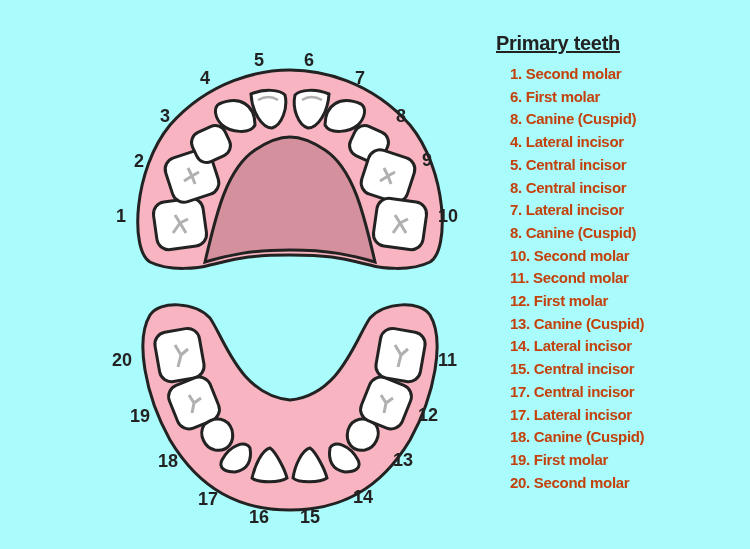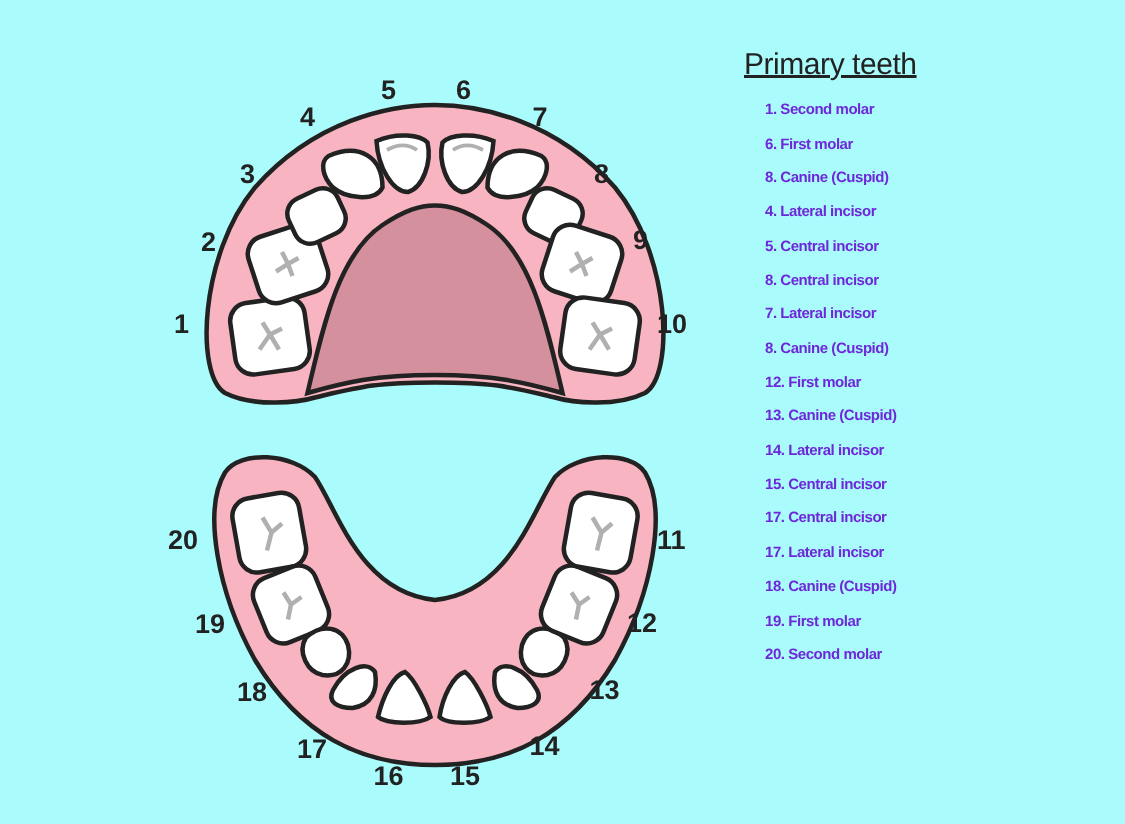--- a/index.html
+++ b/index.html
@@ -1,22 +1,22 @@
 <!DOCTYPE html>
 <html><head>
 <meta charset="utf-8">
 <style>
   html,body{margin:0;padding:0;}
   body{width:750px;height:549px;background:#aafcfc;position:relative;overflow:hidden;font-family:"Liberation Sans",sans-serif;}
   #diagram{position:absolute;left:0;top:0;}
   .num{font-family:"Liberation Sans",sans-serif;font-weight:bold;font-size:18px;fill:#222;}
   .legend{position:absolute;left:478px;top:32px;width:260px;}
-  .legend-title{font-weight:normal;font-size:20px;color:#222;text-decoration:underline;margin:0 0 8px 18px;letter-spacing:-0.3px;}
+  .legend-title{font-weight:bold;font-size:20px;color:#222;text-decoration:underline;margin:0 0 8px 18px;letter-spacing:-0.3px;}
   .legend ol{list-style:none;margin:0;padding:0 0 0 32px;}
-  .legend li{font-weight:bold;font-size:10px;color:#6d28d9;line-height:22.7px;letter-spacing:-0.3px;white-space:nowrap;}
+  .legend li{font-weight:bold;font-size:15px;color:#c2410c;line-height:22.7px;letter-spacing:-0.3px;white-space:nowrap;}
 </style>
 </head>
 <body>
 
 <svg id="diagram" width="750" height="549">
 
   <g>
     <path d="M150,262 C130,250 133,170 170,125 C210,80 260,70 290,70 C320,70 370,80 410,125 C447,170 450,250 430,262 C410,272 380,268 370,265 C340,258 330,255 290,255 C250,255 240,258 210,265 C200,268 170,272 150,262 Z" fill="#f8b4c0" stroke="#222" stroke-width="3"></path>
     <path d="M205,262 C215,220 225,170 255,150 C270,140 280,137 290,137 C300,137 310,140 325,150 C355,170 365,220 375,262 C350,255 330,250 290,250 C250,250 230,255 205,262 Z" fill="#d4909c" stroke="#222" stroke-width="3"></path>
 
@@ -83,20 +83,22 @@
   <div class="legend-title">Primary teeth</div>
   <ol>
     <li>1. Second molar</li>
     <li>6. First molar</li>
     <li>8. Canine (Cuspid)</li>
     <li>4. Lateral incisor</li>
     <li>5. Central incisor</li>
     <li>8. Central incisor</li>
     <li>7. Lateral incisor</li>
     <li>8. Canine (Cuspid)</li>
+    <li>10. Second molar</li>
+    <li>11. Second molar</li>
     <li>12. First molar</li>
     <li>13. Canine (Cuspid)</li>
     <li>14. Lateral incisor</li>
     <li>15. Central incisor</li>
     <li>17. Central incisor</li>
     <li>17. Lateral incisor</li>
     <li>18. Canine (Cuspid)</li>
     <li>19. First molar</li>
     <li>20. Second molar</li>
   </ol>

